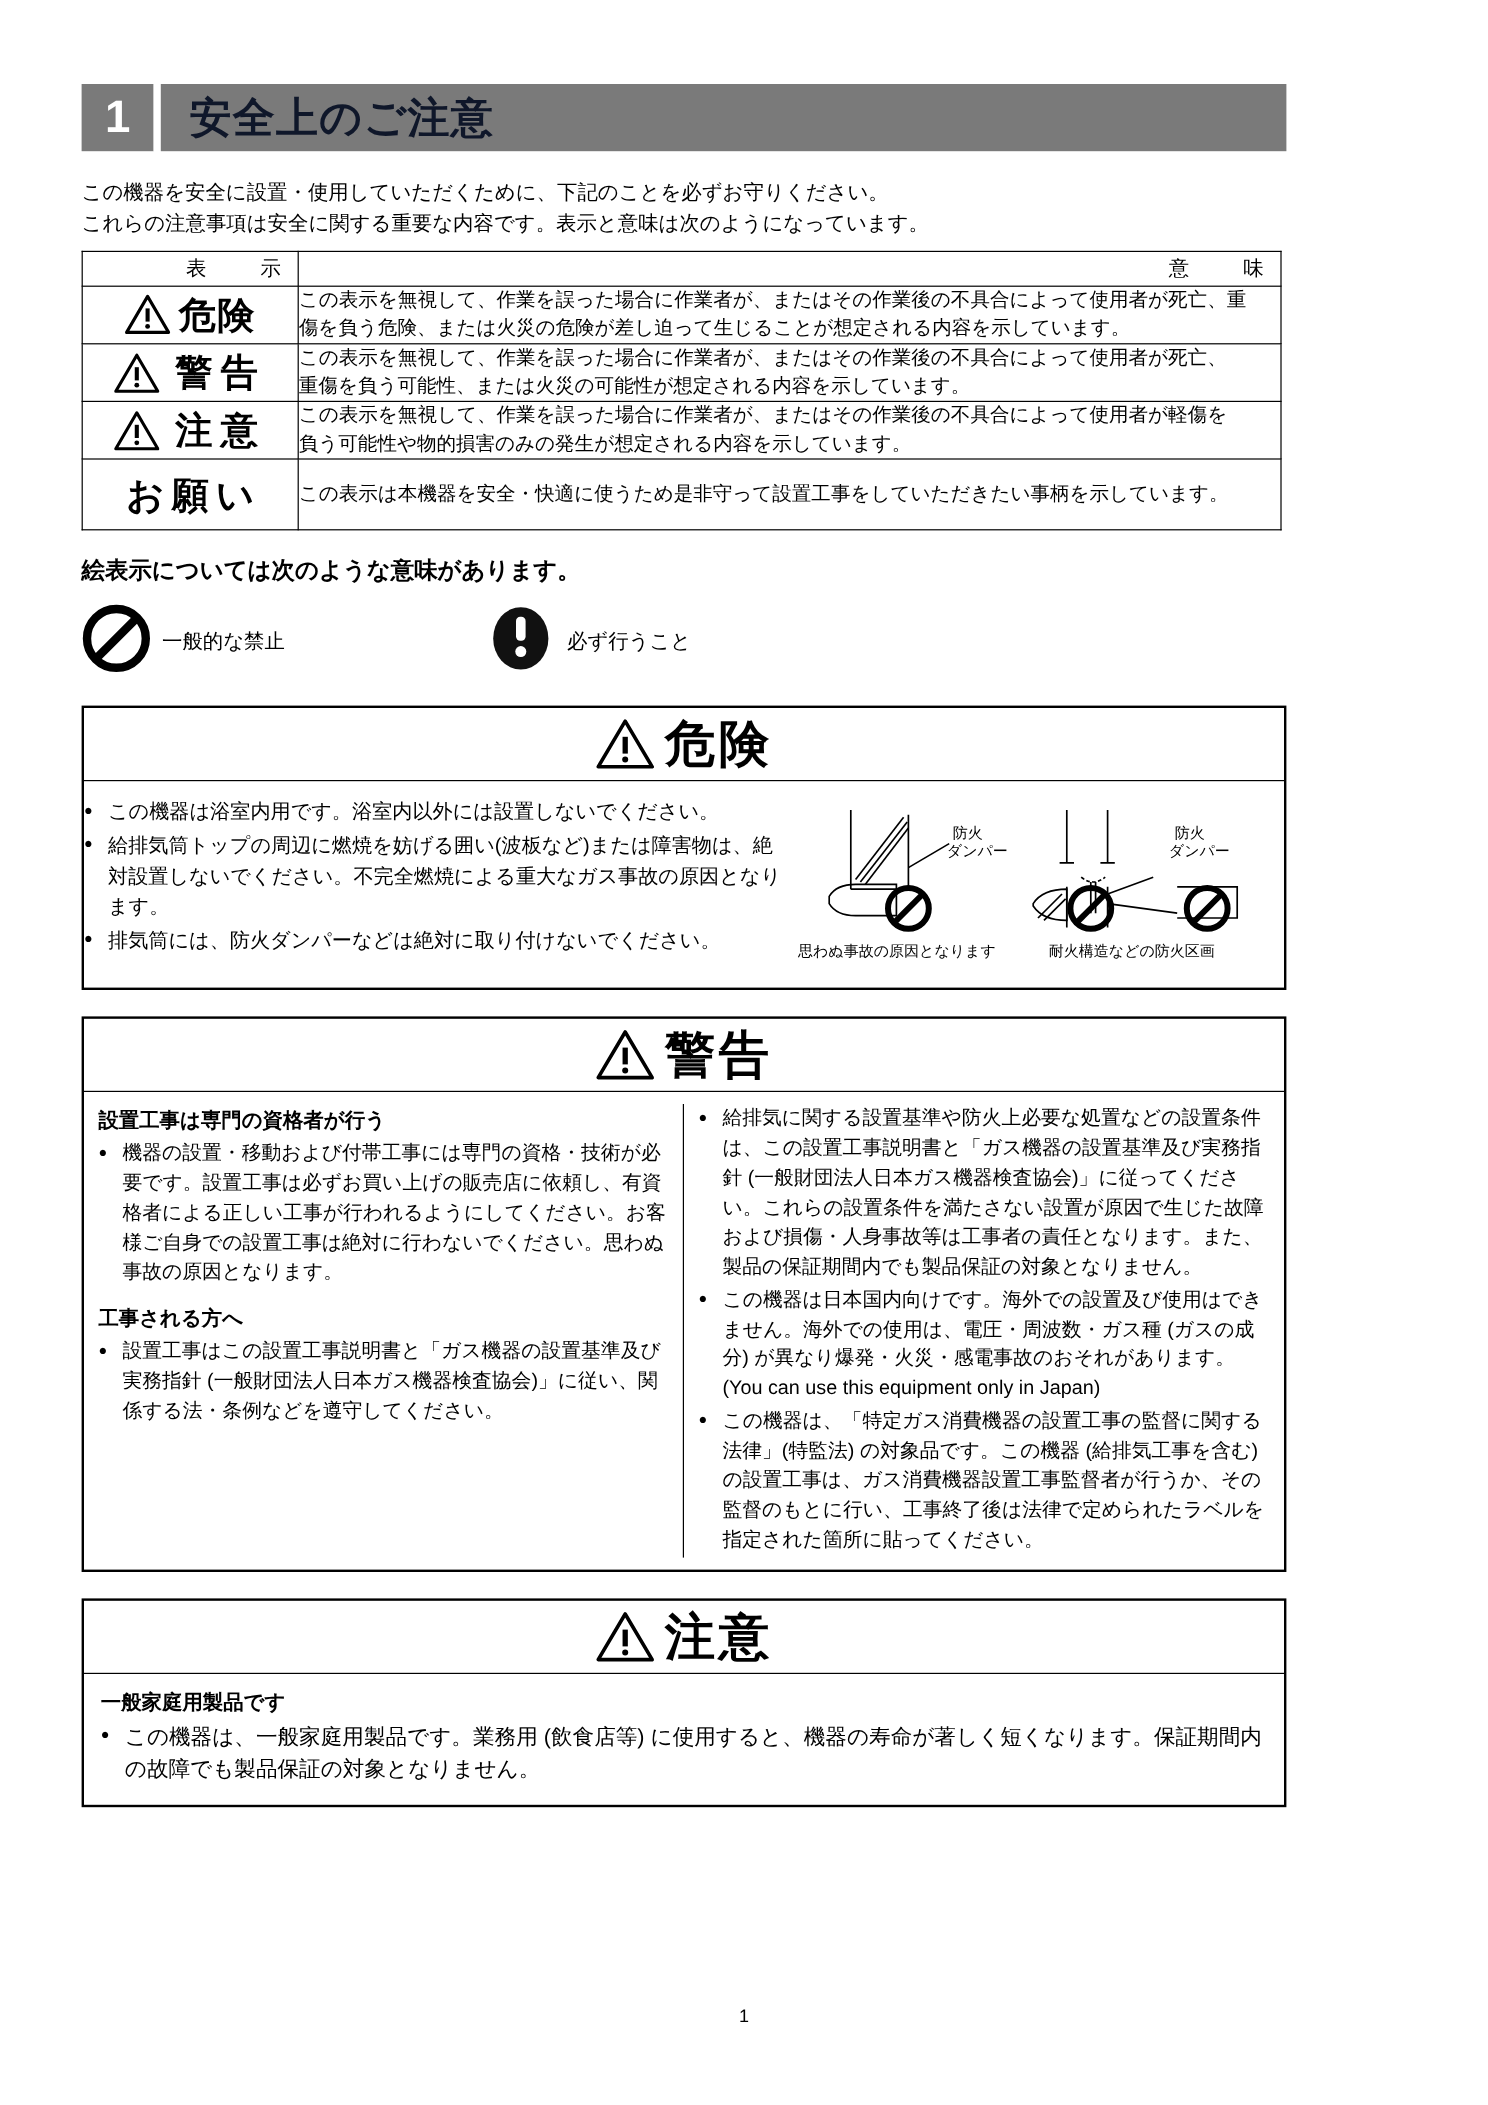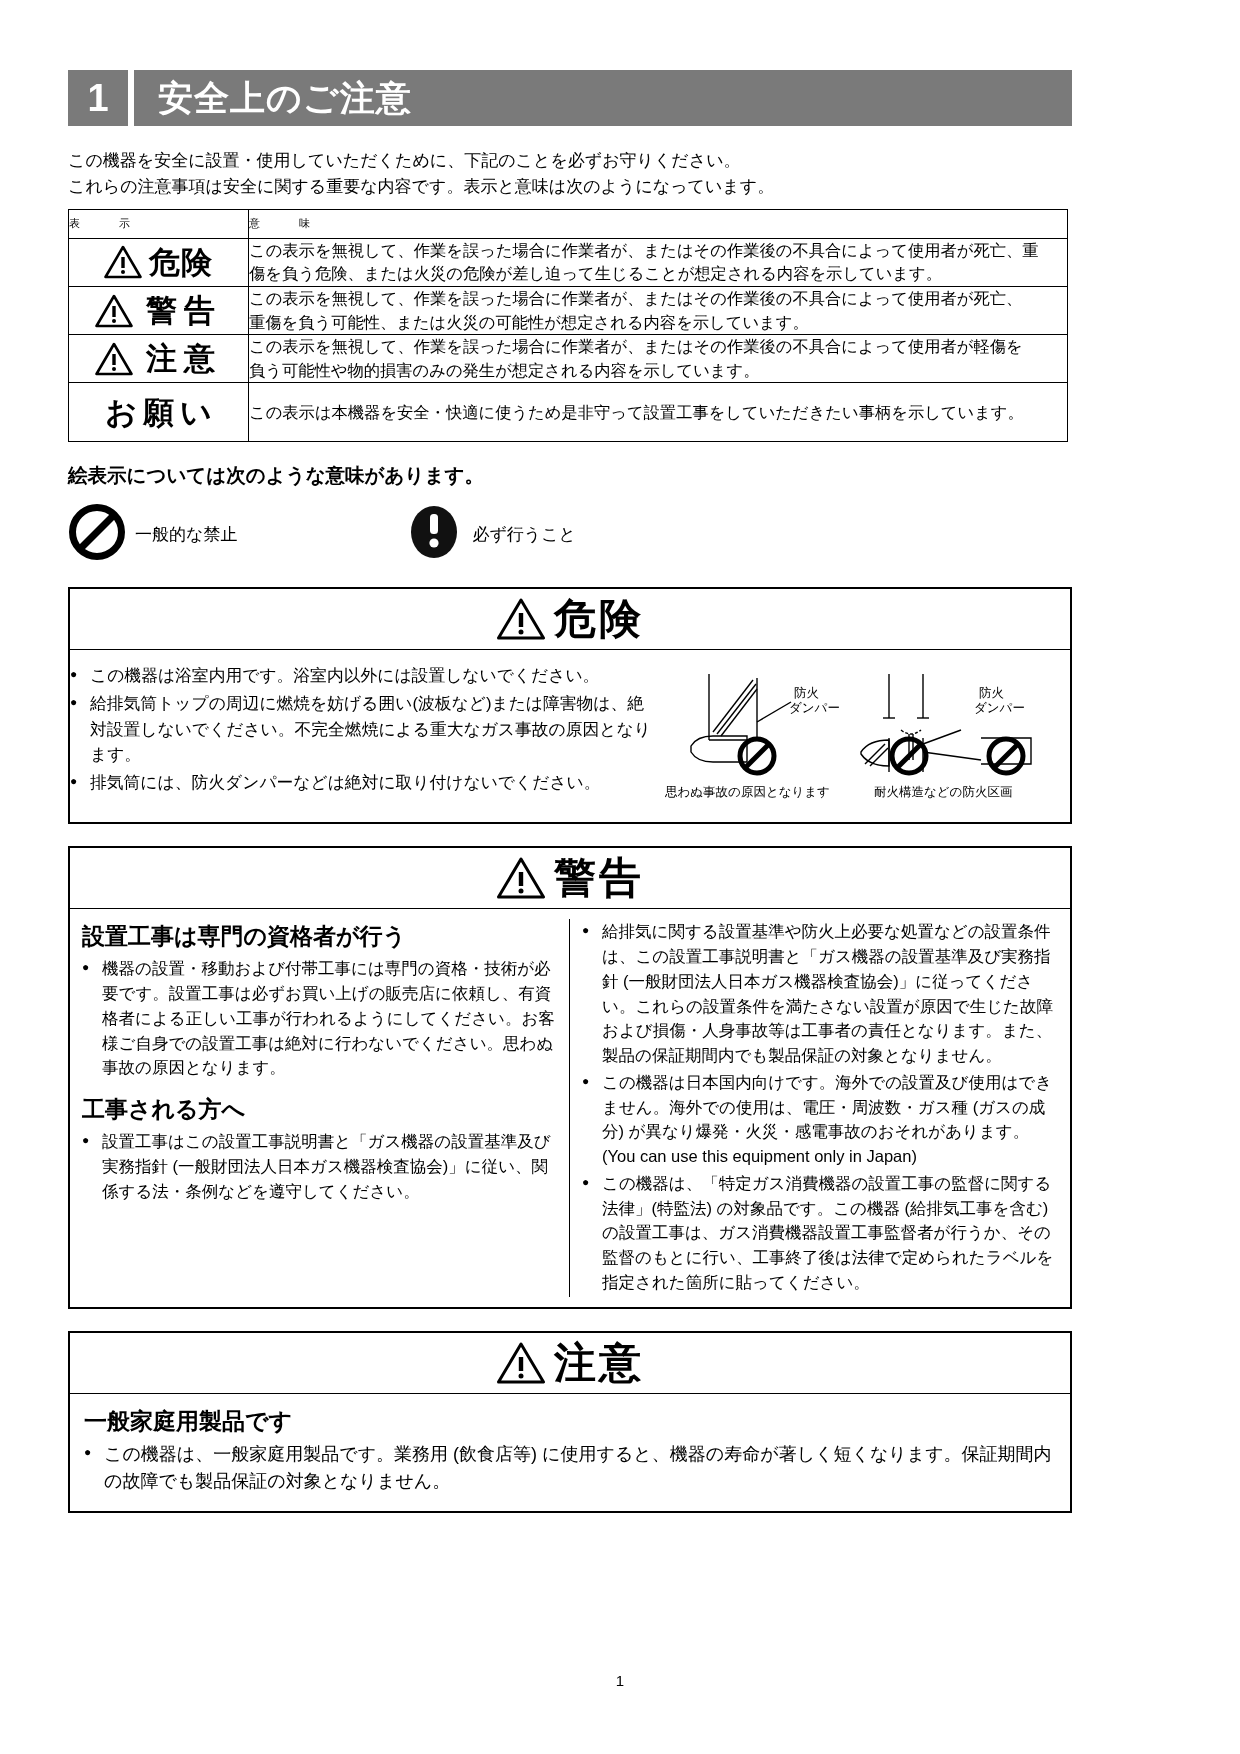--- a/index.html
+++ b/index.html
@@ -54,21 +54,21 @@
   }
   .section-title-bar {
     background: #7a7a7a;
     flex: 1;
     display: flex;
     align-items: center;
     padding-left: 24px;
     box-sizing: border-box;
   }
   .section-title-bar span {
-    color: #ffffff;
+    color: #0f172a;
     font-size: 35px;
     font-weight: bold;
     letter-spacing: 1px;
   }
 
   
   .intro {
     font-size: 17px;
     line-height: 1.55;
     margin-bottom: 8px;
@@ -83,22 +83,22 @@
     table-layout: fixed;
   }
   table.legend td, table.legend th {
     border: 1px solid #000000;
     vertical-align: middle;
     padding: 0;
   }
   .legend .col-sym { width: 180px; }
   .legend .hdr-cell {
     height: 28px;
-    text-align: left;
-    font-size: 11px;
+    text-align: right;
+    font-size: 17px;
     font-weight: normal;
   }
   .legend .hdr-cell .sp { letter-spacing: 14px; }
   .sym-cell {
     text-align: center;
     padding: 4px 0 6px 0;
   }
   .sym-inner {
     display: flex;
     align-items: center;
@@ -205,21 +205,21 @@
     position: absolute;
     font-size: 12.5px;
     white-space: nowrap;
   }
 
   
   .warn-body { padding: 10px 0 10px 0; display: flex; align-items: stretch; }
   .warn-col { width: 50%; box-sizing: border-box; padding: 0 12px; }
   .warn-col.left { border-right: 1px solid #000000; }
   .sub-head {
-    font-size: 23px;
+    font-size: 17px;
     font-weight: bold;
     margin: 2px 0 4px 0;
   }
   .sub-head.spaced { margin-top: 14px; }
   .warn-col .bullet-list li { font-size: 16.5px; line-height: 1.5; }
 
   .caution-body { padding: 10px 14px 14px 14px; }
   .caution-body .bullet-list li { font-size: 18px; }
 
   .page-number {

